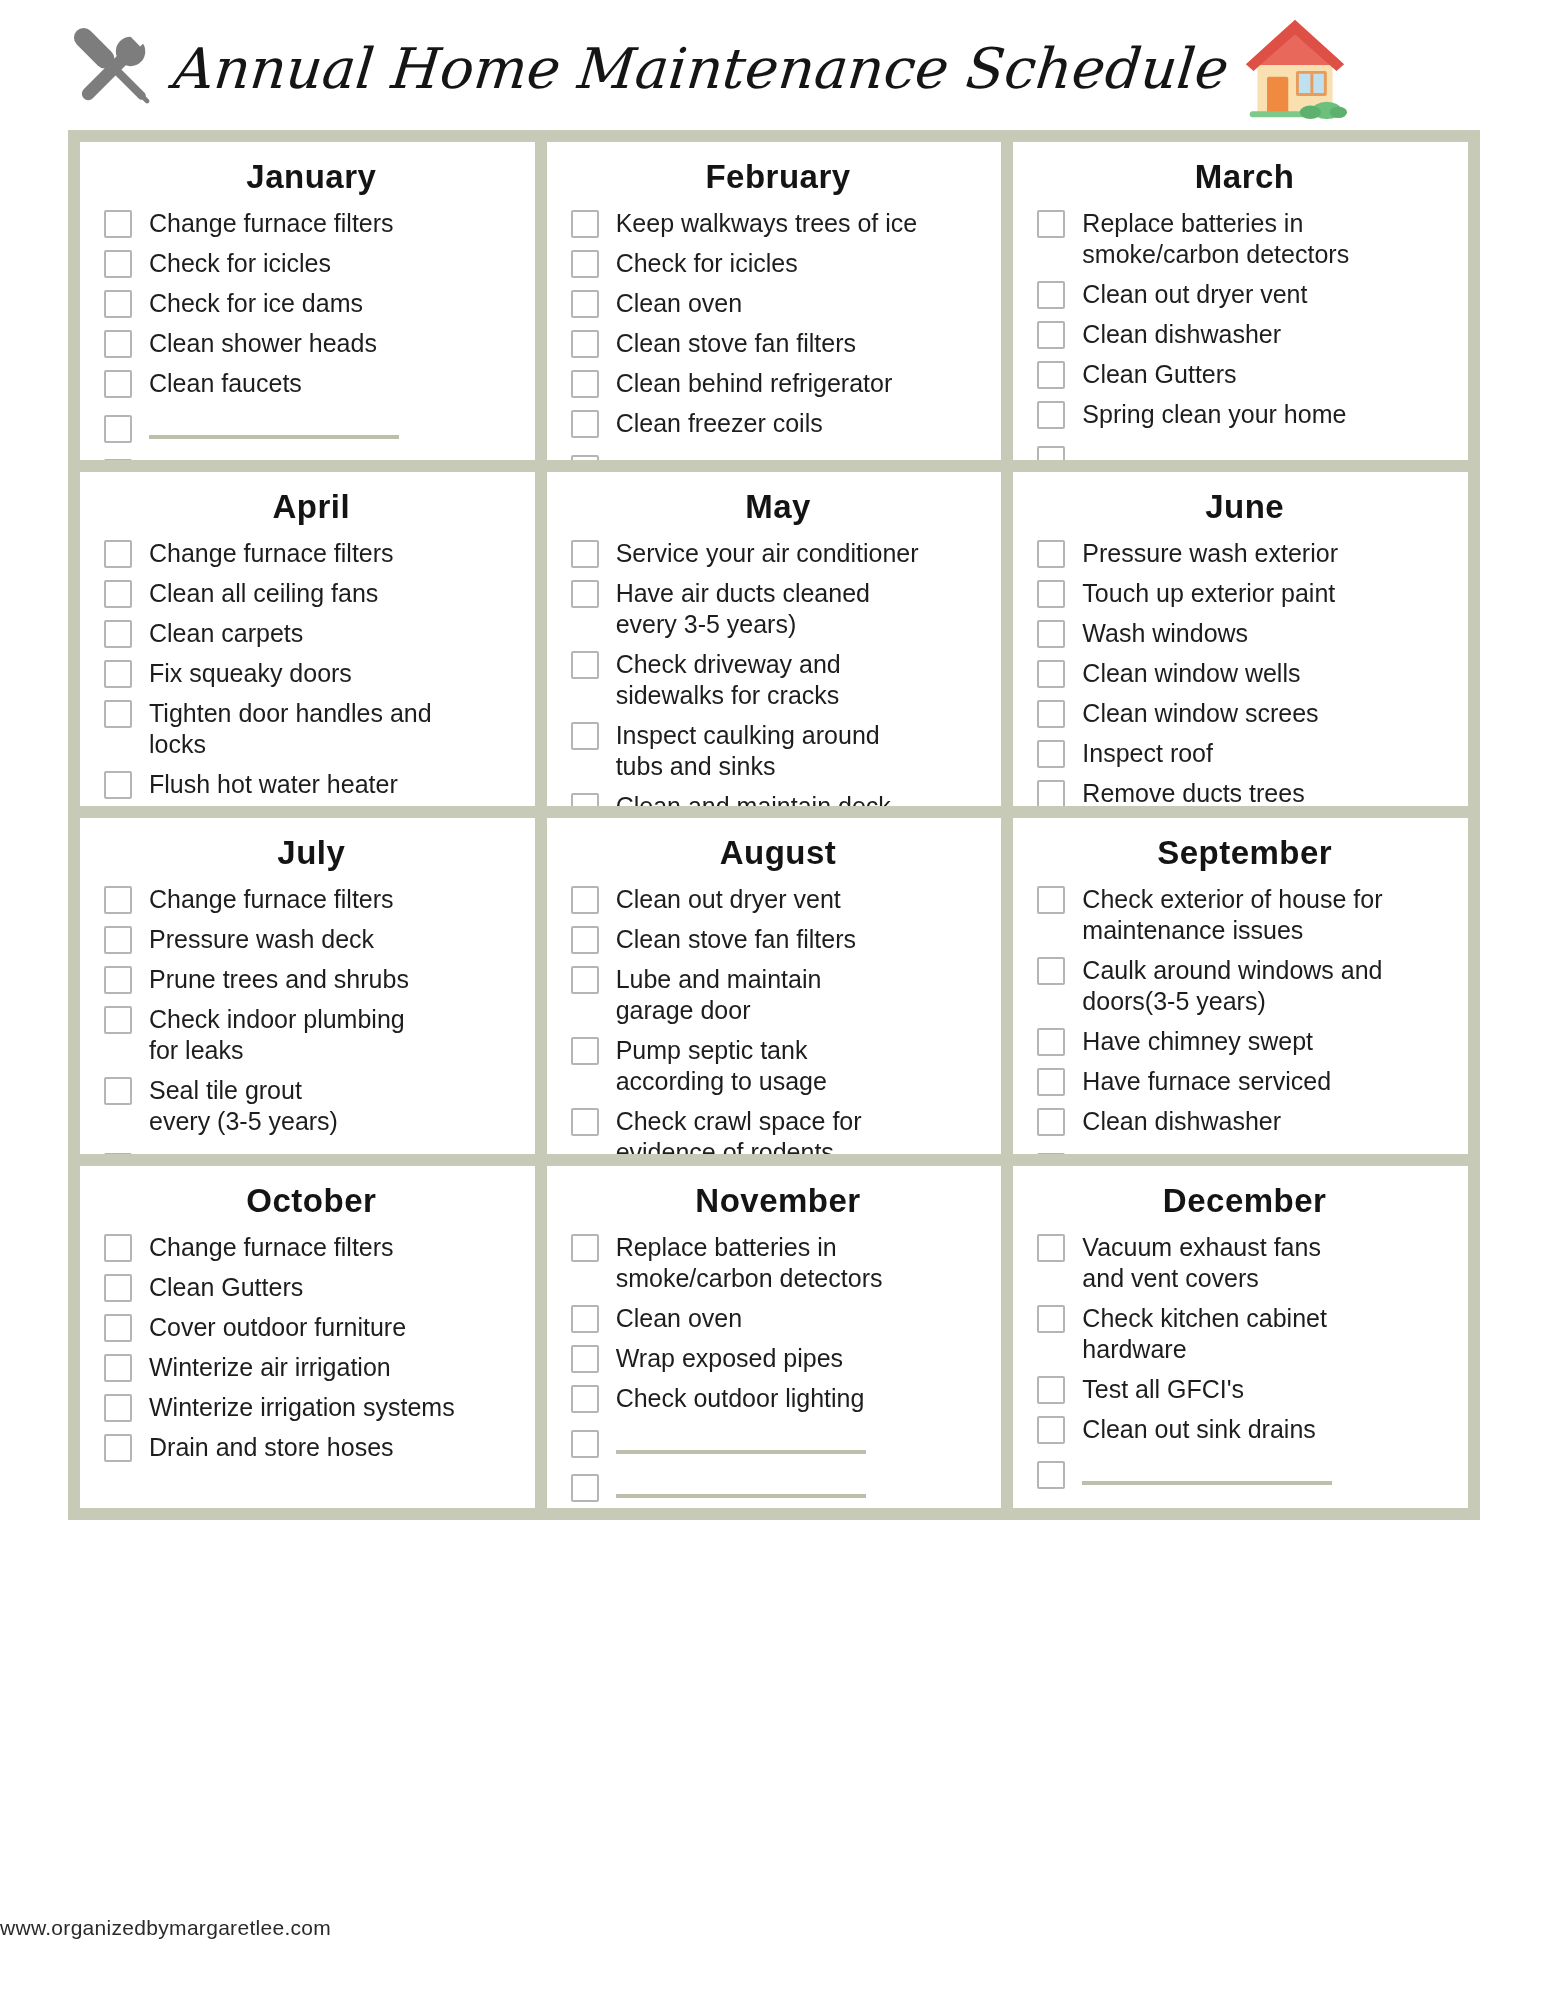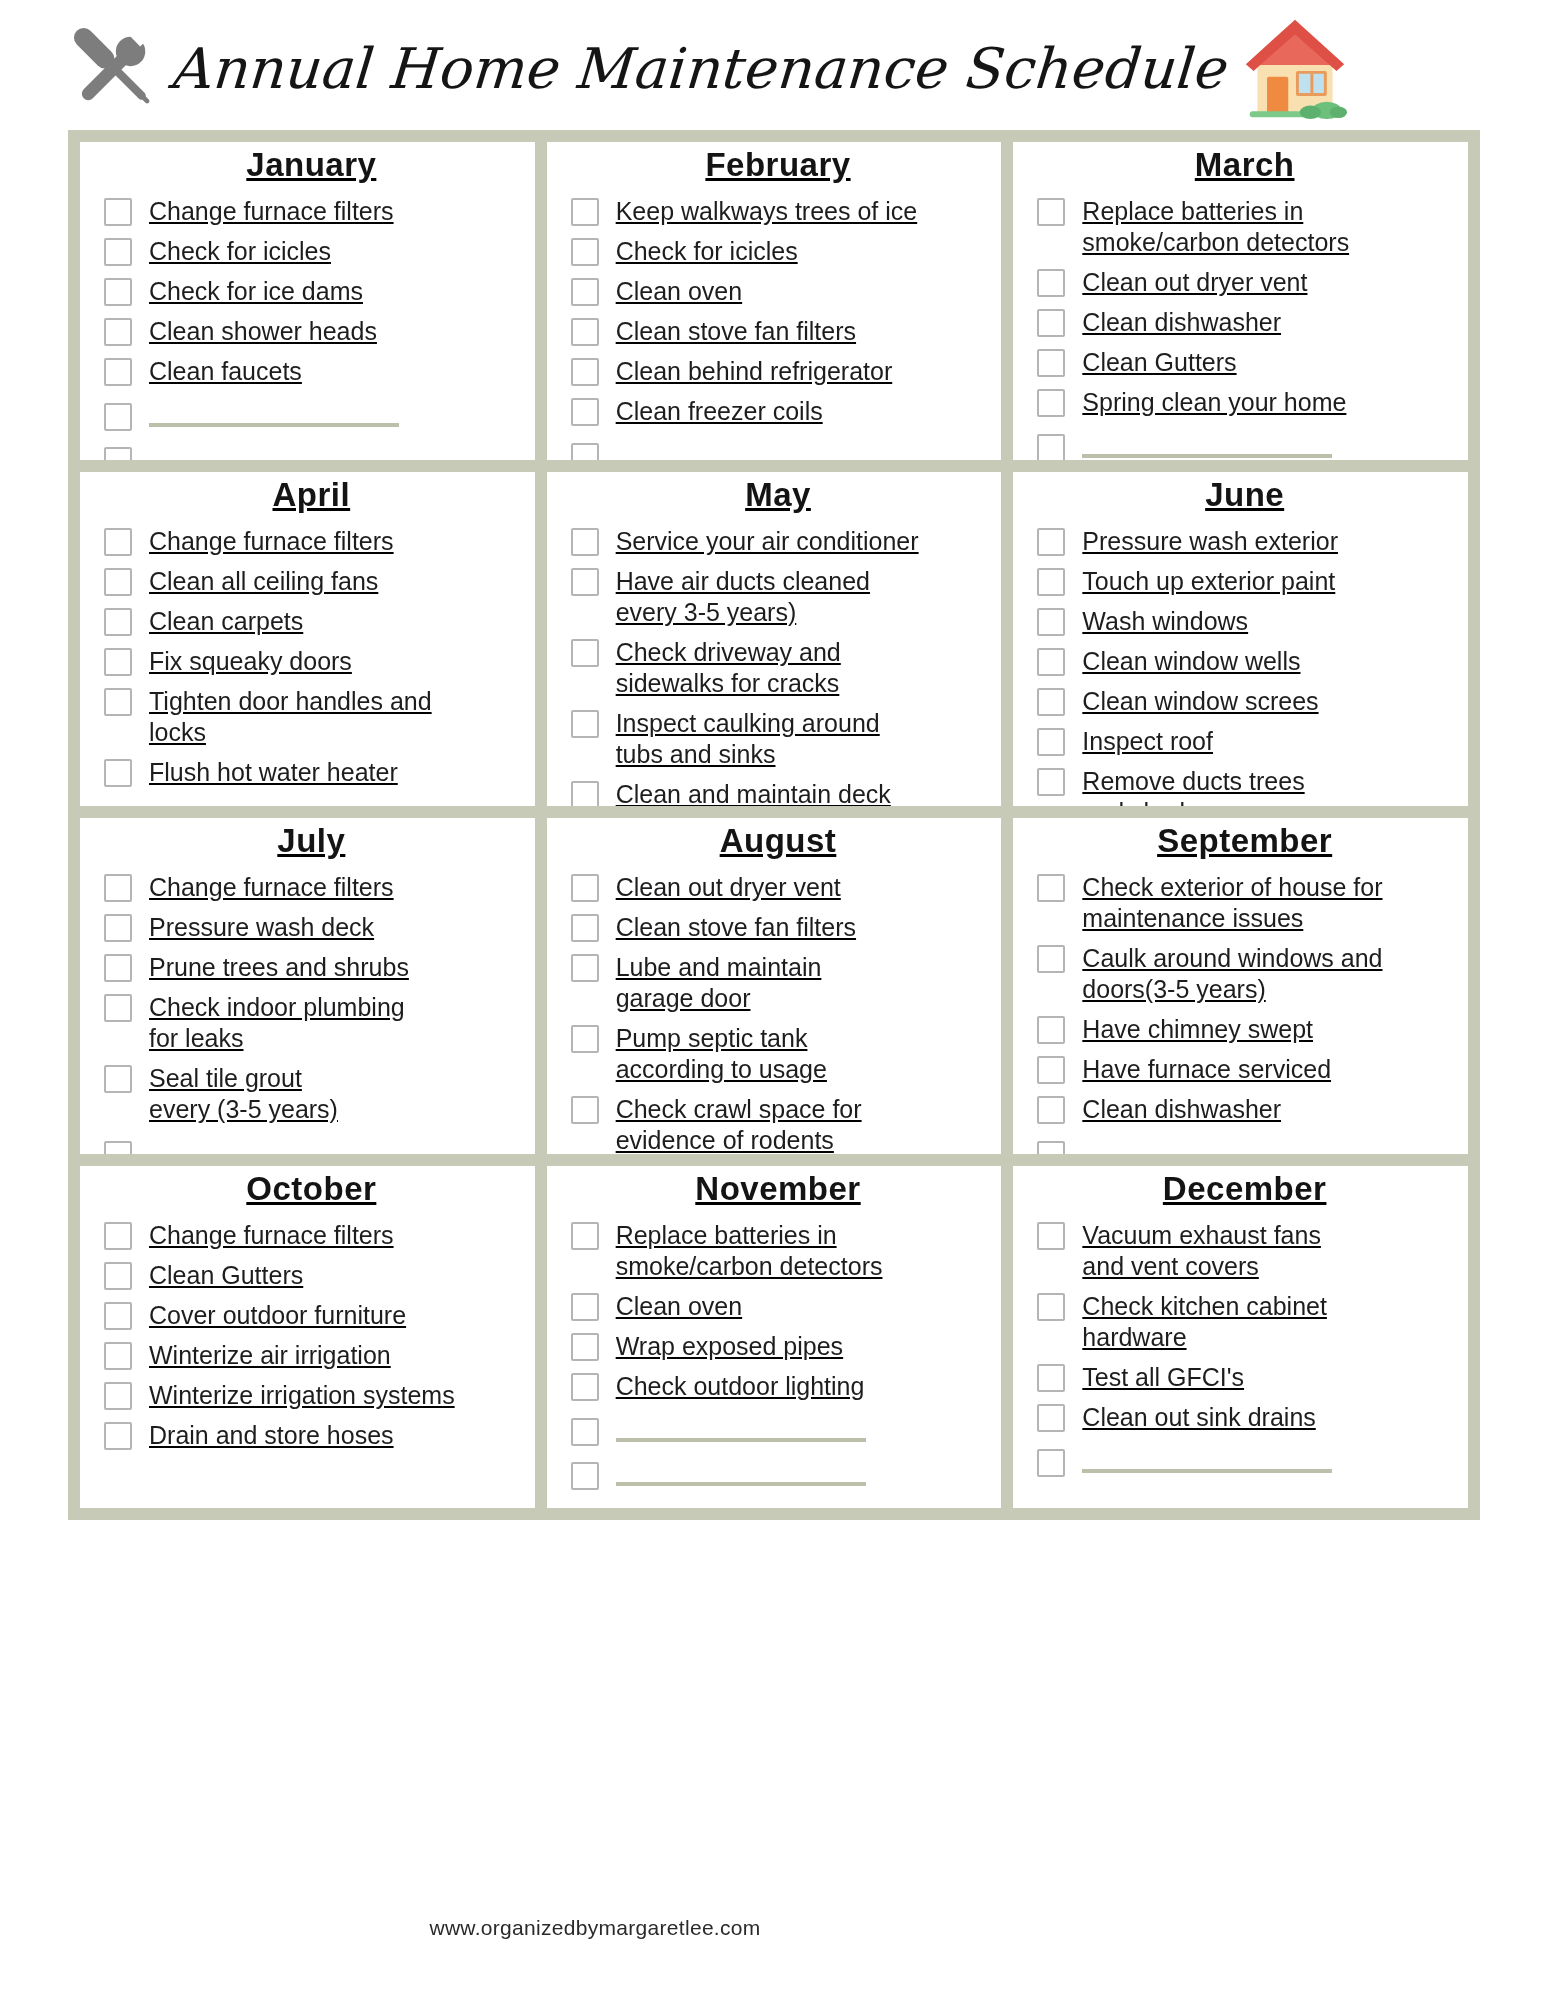--- a/index.html
+++ b/index.html
@@ -42,23 +42,22 @@
     width: 1412px; height: 1390px;
     display: grid;
     grid-template-columns: repeat(3, 1fr);
     grid-template-rows: 318px 334px 336px 342px;
     gap: 12px;
     background: #c8cab8;
     border: 12px solid #c8cab8;
   }
   .cell {
     background: #ffffff;
-    padding: 2px 16px 0 24px;
+    padding: 14px 16px 0 24px;
     overflow: hidden;
-    text-decoration: underline;
   }
   .month-title {
     text-align: center;
     font-size: 33px;
     font-weight: bold;
     color: #141414;
     letter-spacing: 0.5px;
     margin: 2px 0 12px 0;
   }
   .item {
@@ -88,21 +87,21 @@
     background: #bcbfa9;
     align-self: flex-end;
     margin-bottom: 4px;
   }
 
   
   .footer {
     position: absolute;
     top: 1916px; left: 0;
     width: 1190px;
-    text-align: center;
+    text-align: left;
   }
   .footer-url {
     font-size: 21px;
     color: #2a2a2a;
     letter-spacing: 0.3px;
   }
 </style>
 </head>
 <body>
 

